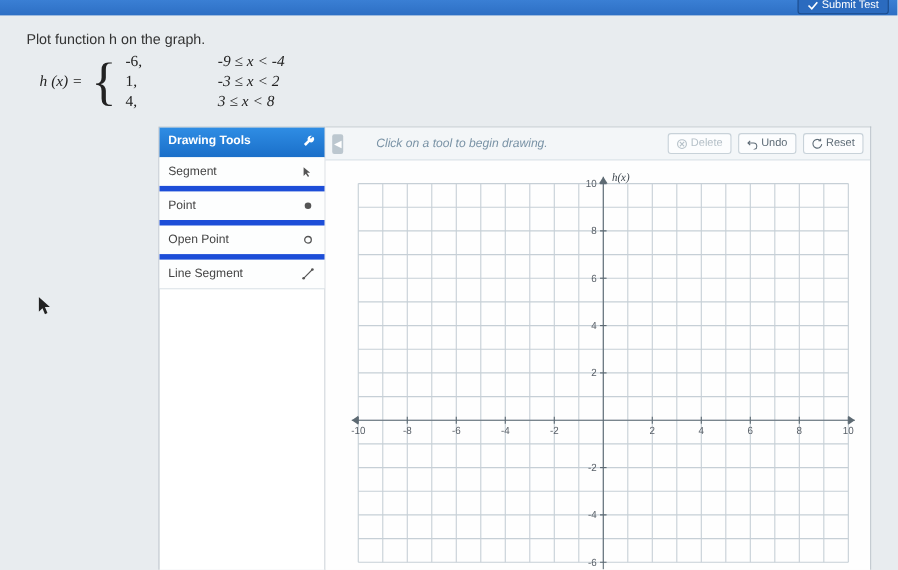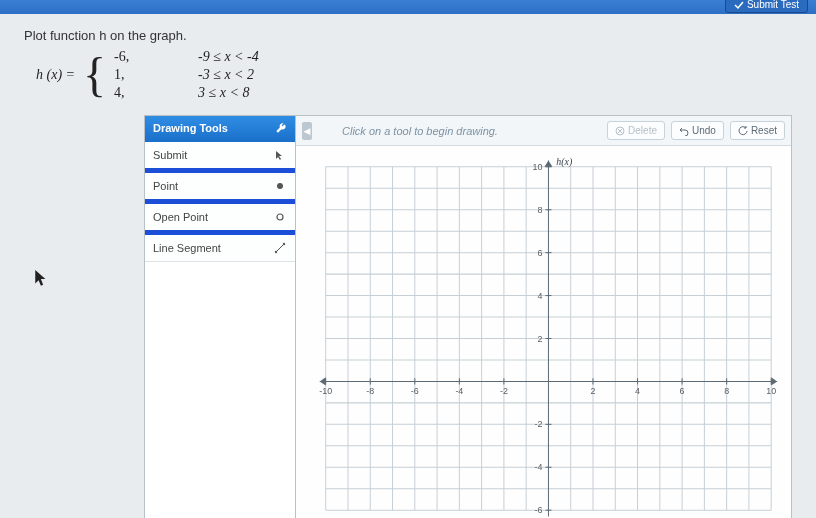--- a/index.html
+++ b/index.html
@@ -83,21 +83,21 @@
       <div class="tools-head">
         <span>Drawing Tools</span>
         <span class="wrench">
           <svg width="12" height="12" viewBox="0 0 12 12" fill="#fff">
               <path d="M10.5 3.5a3 3 0 0 1-4 3.7L3 10.7 1.3 9l3.5-3.5A3 3 0 0 1 8.5 1.5l-1.8 1.8.9.9L9.4 2.4c.5.3.9.7 1.1 1.1z"></path>
             </svg>
         </span>
       </div>
       <div class="tools-list">
         <div class="item">
-          <span>Submit</span>
+          <span>Segment</span>
           <span class="ticon">
             <svg width="11" height="11" viewBox="0 0 11 11" fill="#555">
                 <path d="M1 1 L1 9 L3 7 L5 10 L6 9 L4 6 L7 6 Z"></path>
               </svg>
           </span>
         </div>
         <div class="item">
           <span>Point</span>
           <span class="ticon">
             <svg width="10" height="10" viewBox="0 0 10 10">

